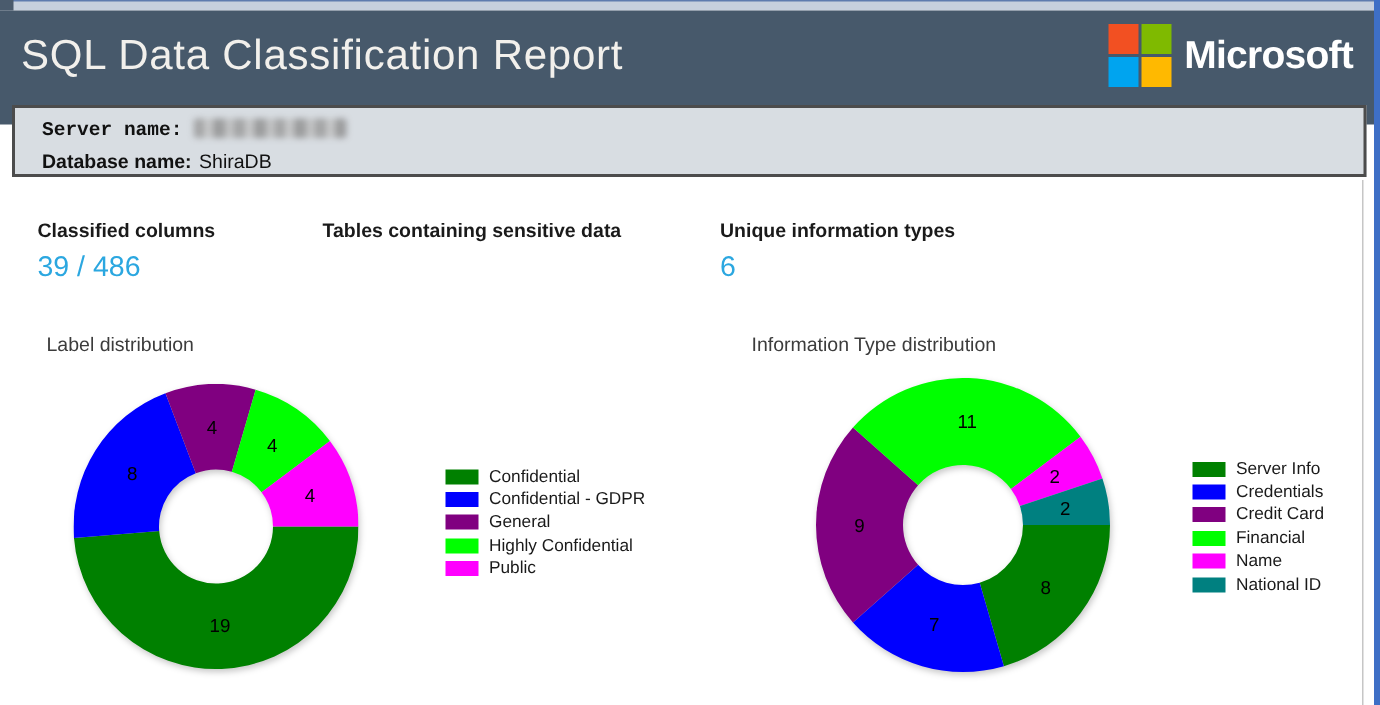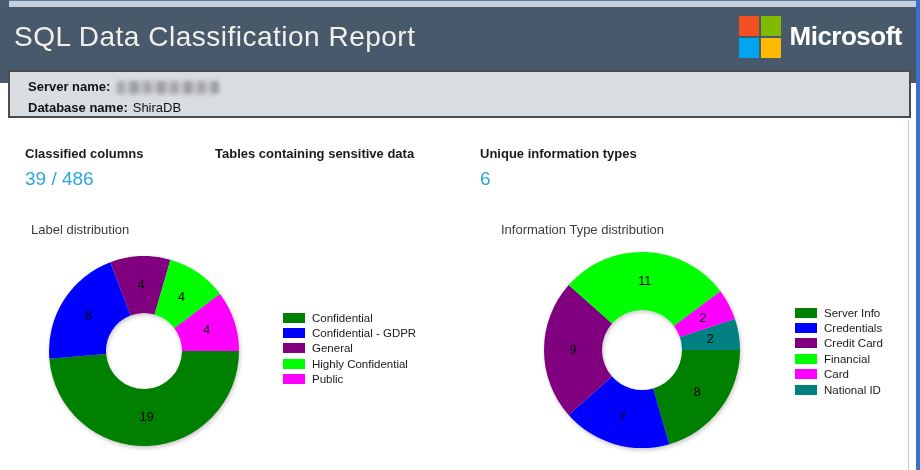--- a/index.html
+++ b/index.html
@@ -14,21 +14,21 @@
   .page-divider{position:absolute;left:908px;top:120px;width:1px;height:350px;background:#C6C6C6;}
   
   header{position:absolute;top:7px;left:0;width:916px;height:76px;background:#47596B;}
   h1{margin:0;position:absolute;left:14px;top:0;line-height:59px;font-size:28px;font-weight:400;color:#F2F0EC;letter-spacing:0.5px;}
   .brand{position:absolute;right:14px;top:0;height:59px;display:flex;align-items:center;}
   .ms-logo{display:grid;grid-template-columns:20px 20px;grid-template-rows:20px 20px;gap:2px;margin-right:9px;}
   .sq{width:20px;height:20px;display:block;}
   .brand-text{font-size:26px;font-weight:bold;color:#FFFFFF;letter-spacing:-0.5px;}
   
   .info-bar{position:absolute;left:8px;top:70px;width:899px;height:44px;background:#D8DDE2;border:2px solid #4C4C4C;font-size:13px;color:#111;}
-  .info-row1{position:absolute;left:18px;top:7px;display:flex;align-items:flex-end;}
+  .info-row1{position:absolute;left:18px;top:7px;display:flex;align-items:flex-start;font-family:Liberation Mono, monospace;}
   .info-row2{position:absolute;left:18px;top:28px;}
   .generated{position:absolute;left:557px;top:7px;}
   .b{font-weight:bold;}
   .val{margin-left:5px;}
   .blur-blob{display:inline-block;width:102px;height:13px;margin-left:7px;border-radius:2px;
     background:repeating-linear-gradient(90deg,#979797 0 7px,#c3c3c3 7px 13px,#8d8d8d 13px 21px,#bdbdbd 21px 27px);
     filter:blur(2px);opacity:.8;}
   
   .stat{position:absolute;top:146px;}
   .stat-label{font-size:13px;font-weight:bold;color:#1A1A1A;}
@@ -109,21 +109,21 @@
     <path d="M 24.645946679232082 162.9860205075979 A 98 98 0 0 1 24.64594667923211 33.01397949240206 L 68.05957007315595 71.47509367036818 A 40 40 0 0 0 68.05957007315595 124.5249063296318 Z" fill="#800080"></path>
     <text x="29" y="98.00000000000001" text-anchor="middle" dy="0.35em">9</text>
     <path d="M 24.64594667923211 33.01397949240206 A 98 98 0 0 1 176.34539081354313 39.12725810467806 L 129.97771053614005 73.97030943048084 A 40 40 0 0 0 68.05957007315595 71.47509367036818 Z" fill="#00FF00"></path>
     <text x="100.77834986754962" y="29.055959126161696" text-anchor="middle" dy="0.35em">11</text>
     <path d="M 176.34539081354313 39.12725810467806 A 98 98 0 0 1 190.95657131082027 66.96653660745572 L 135.9414576778858 85.3332802479411 A 40 40 0 0 0 129.97771053614005 73.97030943048084 Z" fill="#FF00FF"></path>
     <text x="159.09646577007146" y="65.93410112897993" text-anchor="middle" dy="0.35em">2</text>
     <path d="M 190.95657131082027 66.96653660745572 A 98 98 0 0 1 196 97.99999999999997 L 138 97.99999999999999 A 40 40 0 0 0 135.9414576778858 85.3332802479411 Z" fill="#008080"></path>
     <text x="166.106468122016" y="86.93162162081458" text-anchor="middle" dy="0.35em">2</text>
   </svg>
 
-<div class="legend" style="left:283px;top:310px">
+<div class="legend" style="left:297px;top:310px">
     <div class="legend-item">
       <span class="legend-swatch" style="background: rgb(0, 128, 0);"></span>
       <span class="legend-label">Confidential</span>
     </div>
     <div class="legend-item">
       <span class="legend-swatch" style="background: rgb(0, 0, 255);"></span>
       <span class="legend-label">Confidential - GDPR</span>
     </div>
     <div class="legend-item">
       <span class="legend-swatch" style="background: rgb(128, 0, 128);"></span>
@@ -150,21 +150,21 @@
     <div class="legend-item">
       <span class="legend-swatch" style="background: rgb(128, 0, 128);"></span>
       <span class="legend-label">Credit Card</span>
     </div>
     <div class="legend-item">
       <span class="legend-swatch" style="background: rgb(0, 255, 0);"></span>
       <span class="legend-label">Financial</span>
     </div>
     <div class="legend-item">
       <span class="legend-swatch" style="background: rgb(255, 0, 255);"></span>
-      <span class="legend-label">Card</span>
+      <span class="legend-label">Name</span>
     </div>
     <div class="legend-item">
       <span class="legend-swatch" style="background: rgb(0, 128, 128);"></span>
       <span class="legend-label">National ID</span>
     </div>
   </div>
 
 <div class="page-divider"></div>
 <div class="right-strip"></div>
 

